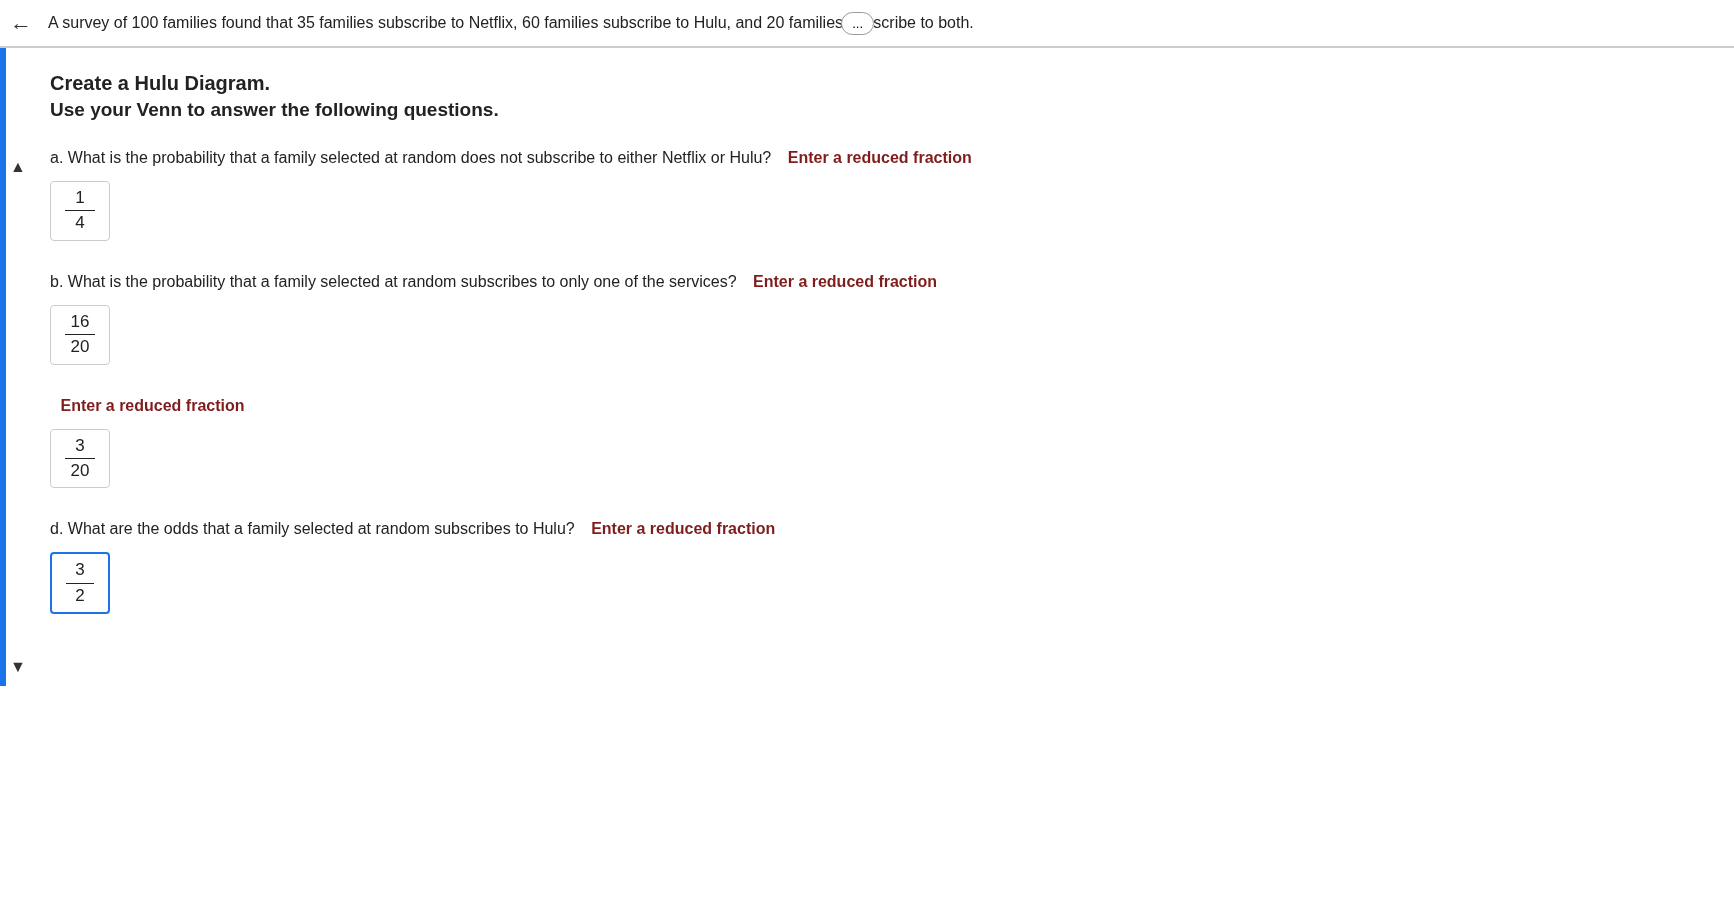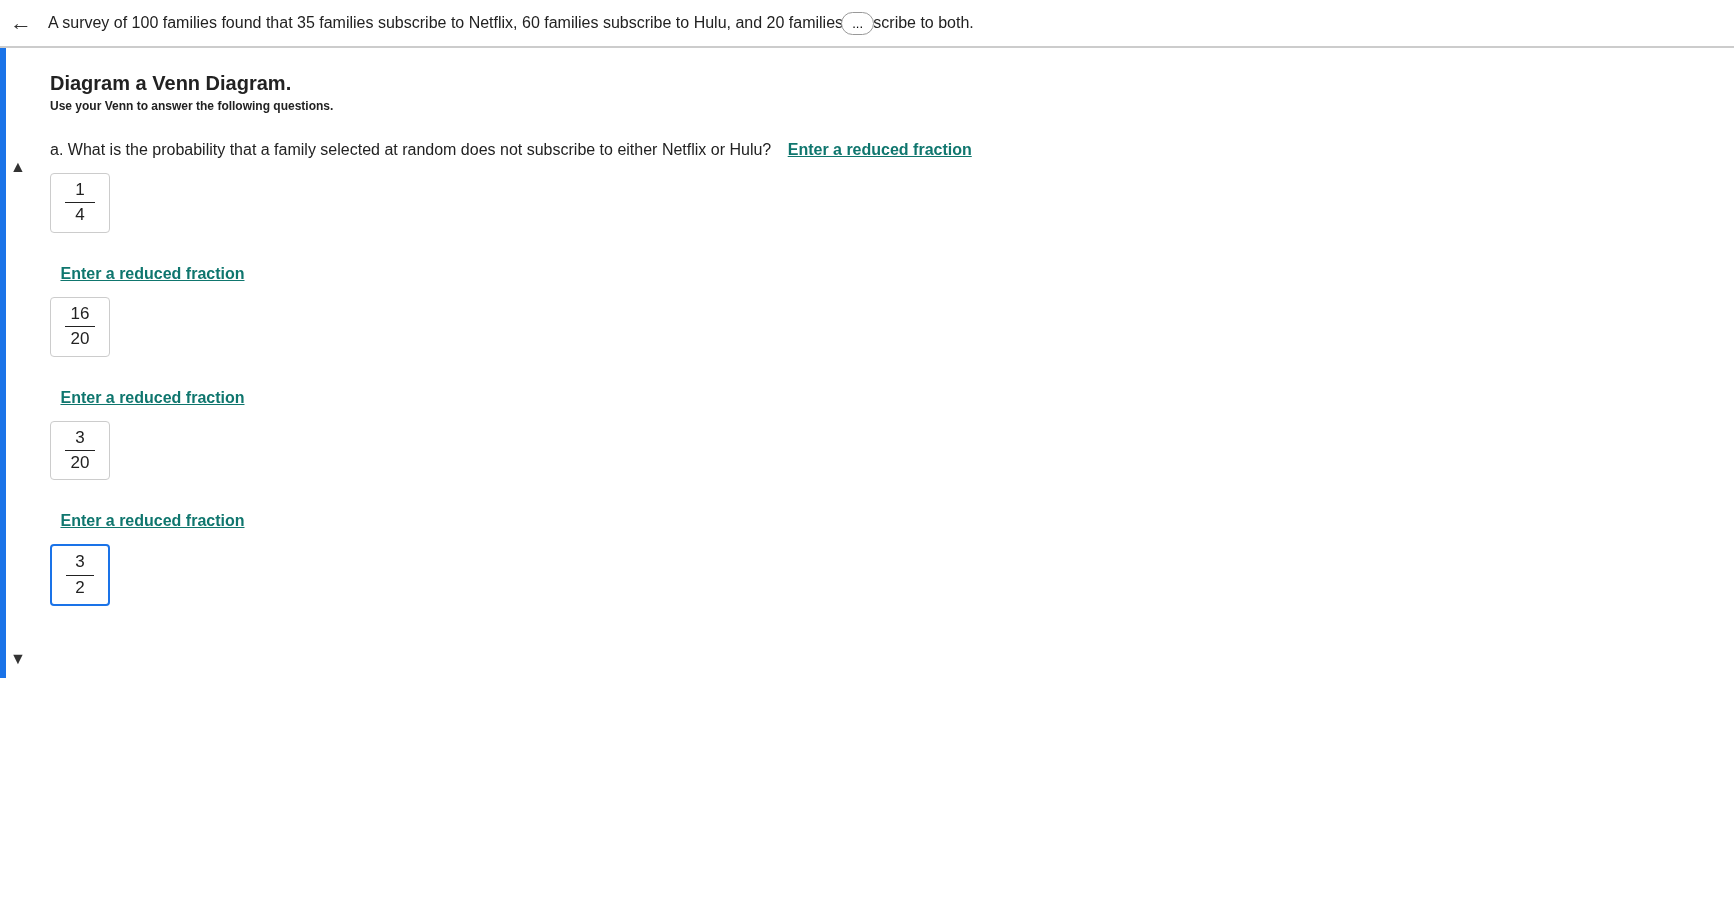--- a/index.html
+++ b/index.html
@@ -84,21 +84,21 @@
       margin-bottom: 28px;
     }
 
     .instructions h2 {
       font-size: 20px;
       font-weight: bold;
       margin-bottom: 4px;
     }
 
     .instructions p {
-      font-size: 12px;
+      font-size: 19px;
       font-weight: bold;
     }
 
     .question-block {
       margin-bottom: 32px;
     }
 
     .question-text {
       font-size: 16px;
       color: #222;
@@ -108,22 +108,21 @@
       flex-wrap: wrap;
       gap: 6px;
     }
 
     .question-label {
       font-weight: normal;
     }
 
     .enter-fraction-link {
       font-weight: bold;
-      text-decoration: underline;
-      color: #0f766e;
+      color: #7f1d1d;
       cursor: pointer;
     }
 
     .fraction-box {
       display: inline-flex;
       flex-direction: column;
       align-items: center;
       border: 1px solid #ccc;
       border-radius: 4px;
       padding: 6px 14px;
@@ -184,38 +183,38 @@
   <div class="divider"></div>
 
   <div style="position:relative;">
     <div class="left-accent"></div>
 
     <div class="main-content">
 
       <div class="scroll-arrow-up">▲</div>
 
       <div class="instructions">
-        <h2>Diagram a Venn Diagram.</h2>
+        <h2>Create a Hulu Diagram.</h2>
         <p>Use your Venn to answer the following questions.</p>
       </div>
 
       <div id="questions-container">
           <div class="question-block"><div class="question-text"><span class="question-label">a.  What is the probability that a family selected at random does not subscribe to either Netflix or Hulu?</span>&nbsp;<span class="enter-fraction-link">Enter a reduced fraction</span></div><div class="fraction-box">
               <div class="fraction-numerator">1</div>
               <div class="fraction-denominator">4</div>
             </div></div>
-          <div class="question-block"><div class="question-text">&nbsp;<span class="enter-fraction-link">Enter a reduced fraction</span></div><div class="fraction-box">
+          <div class="question-block"><div class="question-text"><span class="question-label">b.  What is the probability that a family selected at random subscribes to only one of the services?</span>&nbsp;<span class="enter-fraction-link">Enter a reduced fraction</span></div><div class="fraction-box">
               <div class="fraction-numerator">16</div>
               <div class="fraction-denominator">20</div>
             </div></div>
           <div class="question-block"><div class="question-text">&nbsp;<span class="enter-fraction-link">Enter a reduced fraction</span></div><div class="fraction-box">
               <div class="fraction-numerator">3</div>
               <div class="fraction-denominator">20</div>
             </div></div>
-          <div class="question-block"><div class="question-text">&nbsp;<span class="enter-fraction-link">Enter a reduced fraction</span></div><div class="fraction-box selected">
+          <div class="question-block"><div class="question-text"><span class="question-label">d.  What are the odds that a family selected at random subscribes to Hulu?</span>&nbsp;<span class="enter-fraction-link">Enter a reduced fraction</span></div><div class="fraction-box selected">
               <div class="fraction-numerator">3</div>
               <div class="fraction-denominator">2</div>
             </div></div>
         </div>
 
       <div class="scroll-arrow-down">▼</div>
 
     </div>
   </div>
 

